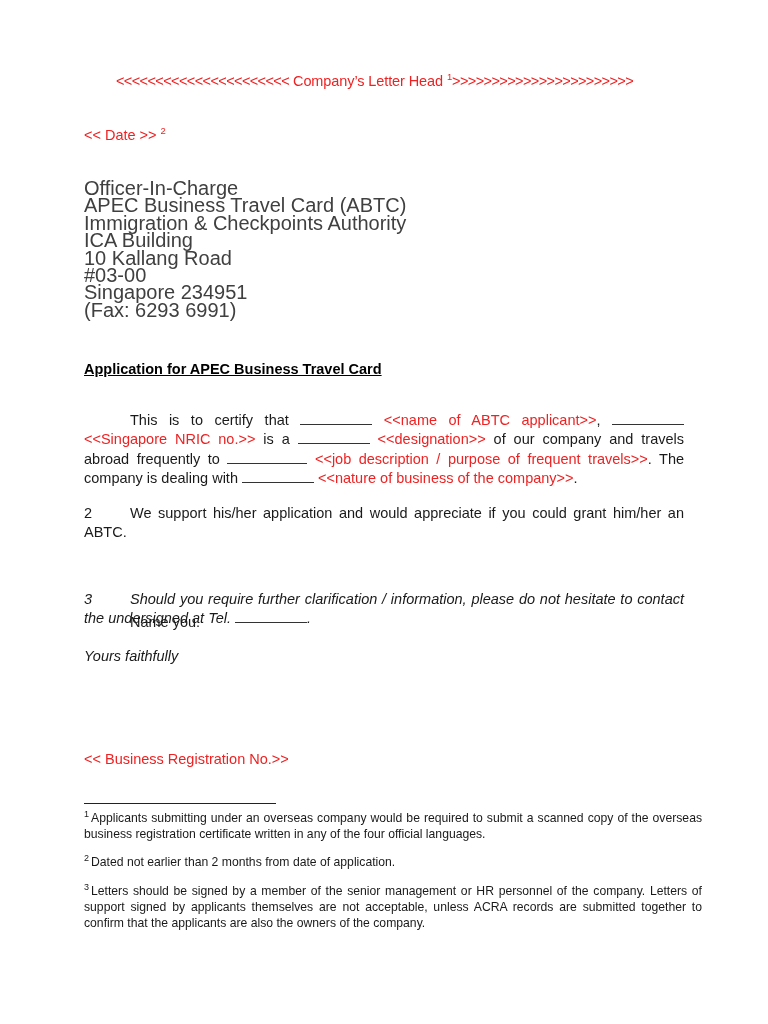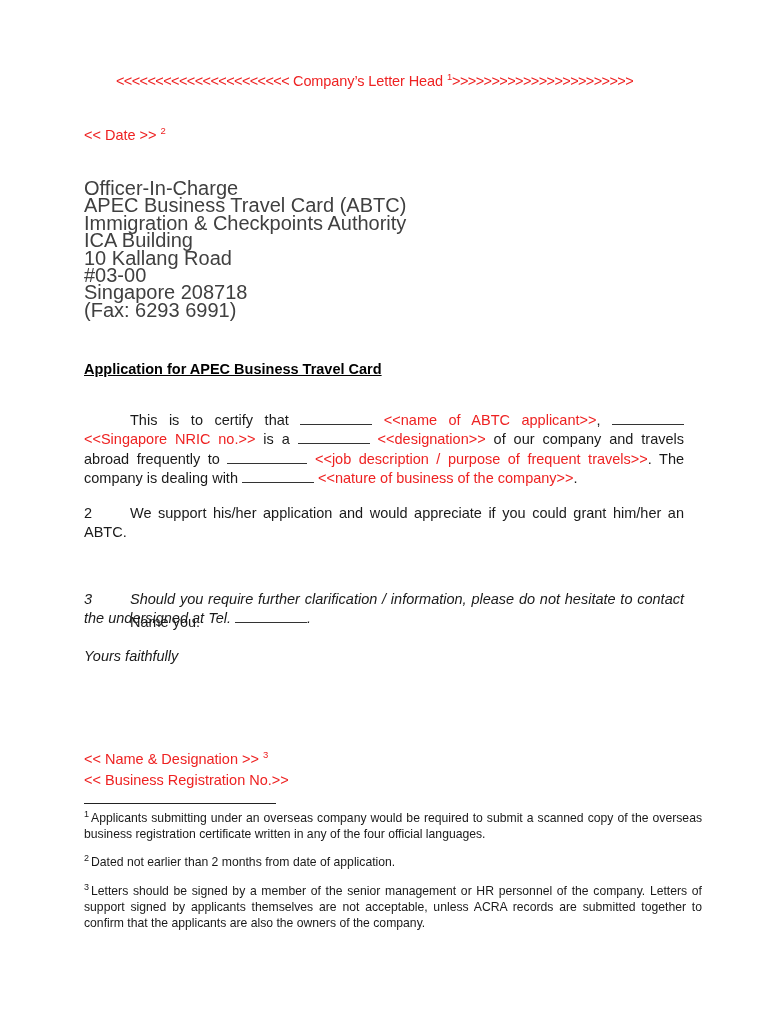--- a/index.html
+++ b/index.html
@@ -170,38 +170,37 @@
 
     <div class="date-line"><span>&lt;&lt; Date &gt;&gt;</span> <span class="sup">2</span></div>
 
     <div class="address">
       <div>Officer-In-Charge</div>
       <div>APEC Business Travel Card (ABTC)</div>
       <div>Immigration &amp; Checkpoints Authority</div>
       <div>ICA Building</div>
       <div>10 Kallang Road</div>
       <div>#03-00</div>
-      <div>Singapore 208718</div>
+      <div>Singapore 234951</div>
       <div>(Fax: 6293 6991)</div>
     </div>
 
     <div class="subject">Application for APEC Business Travel Card</div>
 
     <div class="para p1"><span>This is to certify that </span><span class="blank b-md"></span> <span class="red">&lt;&lt;name of ABTC applicant&gt;&gt;</span><span>, </span><span class="blank b-md"></span> <span class="red">&lt;&lt;Singapore NRIC no.&gt;&gt;</span><span> is a </span><span class="blank b-md"></span> <span class="red">&lt;&lt;designation&gt;&gt;</span><span> of our company and travels abroad frequently to </span><span class="blank b-lg"></span> <span class="red">&lt;&lt;job description / purpose of frequent travels&gt;&gt;</span><span>. The company is dealing with </span><span class="blank b-md"></span> <span class="red">&lt;&lt;nature of business of the company&gt;&gt;</span><span>.</span></div>
 
     <div class="para p2"><span class="pnum">2</span><span>We support his/her application and would appreciate if you could grant him/her an ABTC.</span></div>
 
     <div class="para p3"><span class="pnum">3</span><span>Should you require further clarification / information, please do not hesitate to contact the undersigned at Tel. </span><span class="blank b-md"></span><span>.</span></div>
 
     <div class="para thanks">Name you.</div>
 
     <div class="para signoff">Yours faithfully</div>
 
     <div class="sig">
-      <div><span>&lt;&lt; Name &amp; Designation &gt;&gt;</span> <span class="sup">3</span></div>
       <div>&lt;&lt; Business Registration No.&gt;&gt;</div>
     </div>
 
     <div class="fn-rule"></div>
 
     <div class="footnotes">
       <div class="fn"><span class="marker">1</span><span>Applicants submitting under an overseas company would be required to submit a scanned copy of the overseas business registration certificate written in any of the four official languages.</span></div>
       <div class="fn"><span class="marker">2</span><span>Dated not earlier than 2 months from date of application.</span></div>
       <div class="fn"><span class="marker">3</span><span>Letters should be signed by a member of the senior management or HR personnel of the company. Letters of support signed by applicants themselves are not acceptable, unless ACRA records are submitted together to confirm that the applicants are also the owners of the company.</span></div>
     </div>

